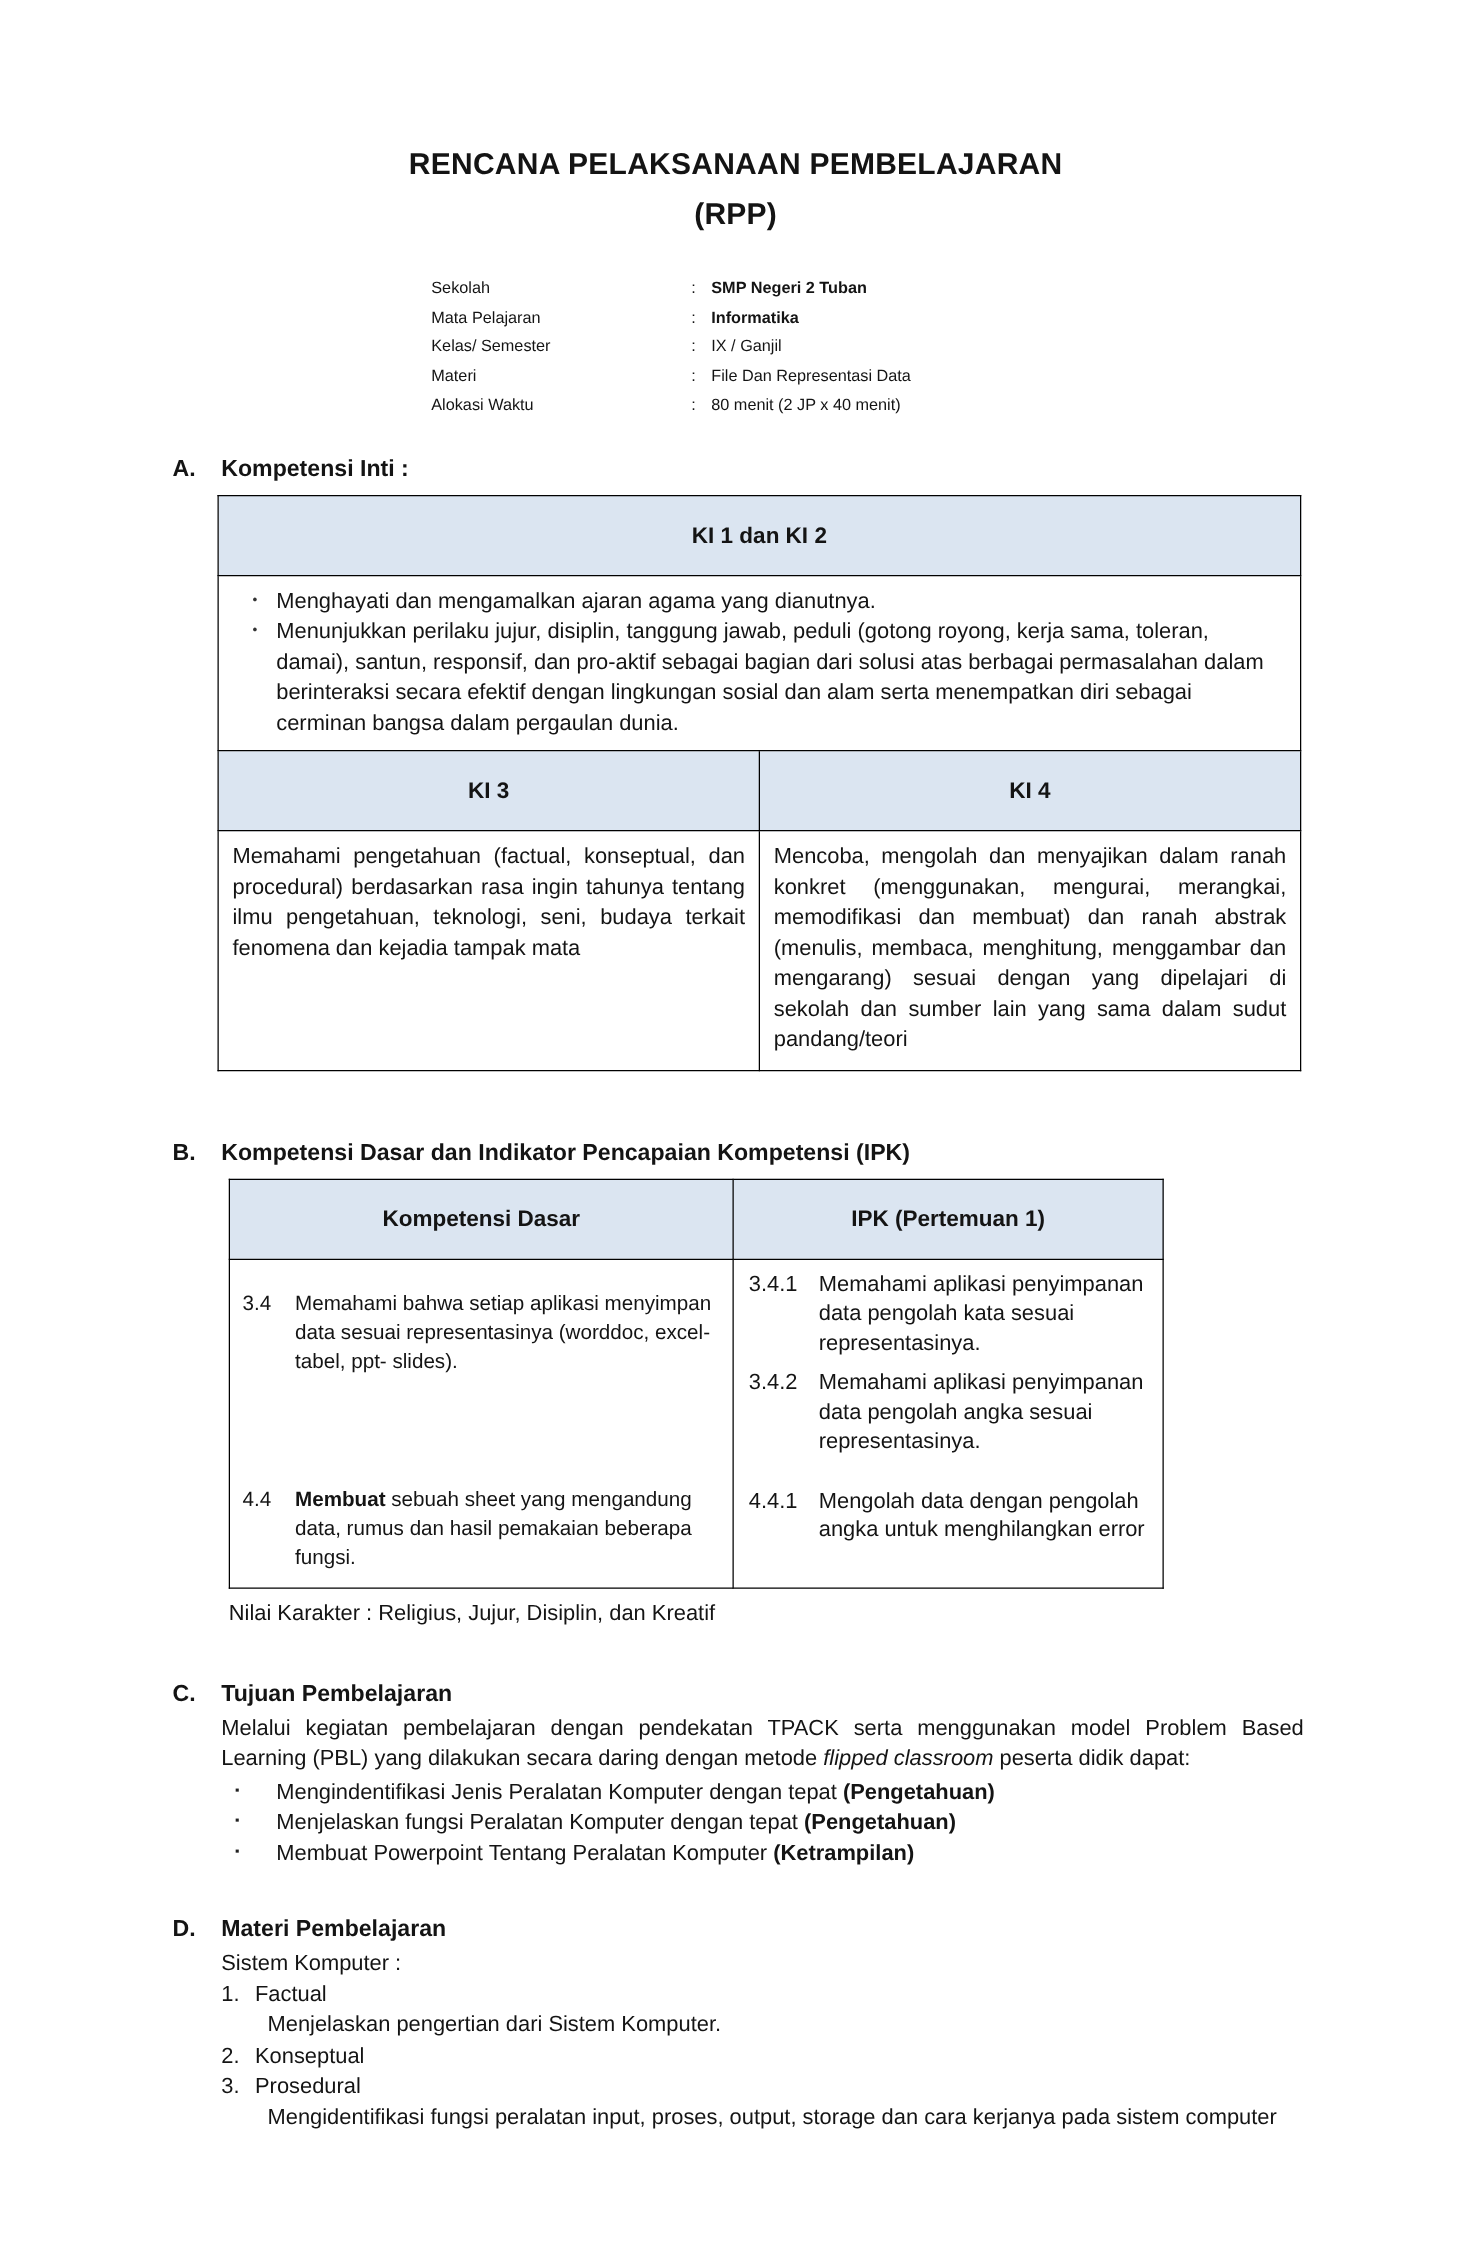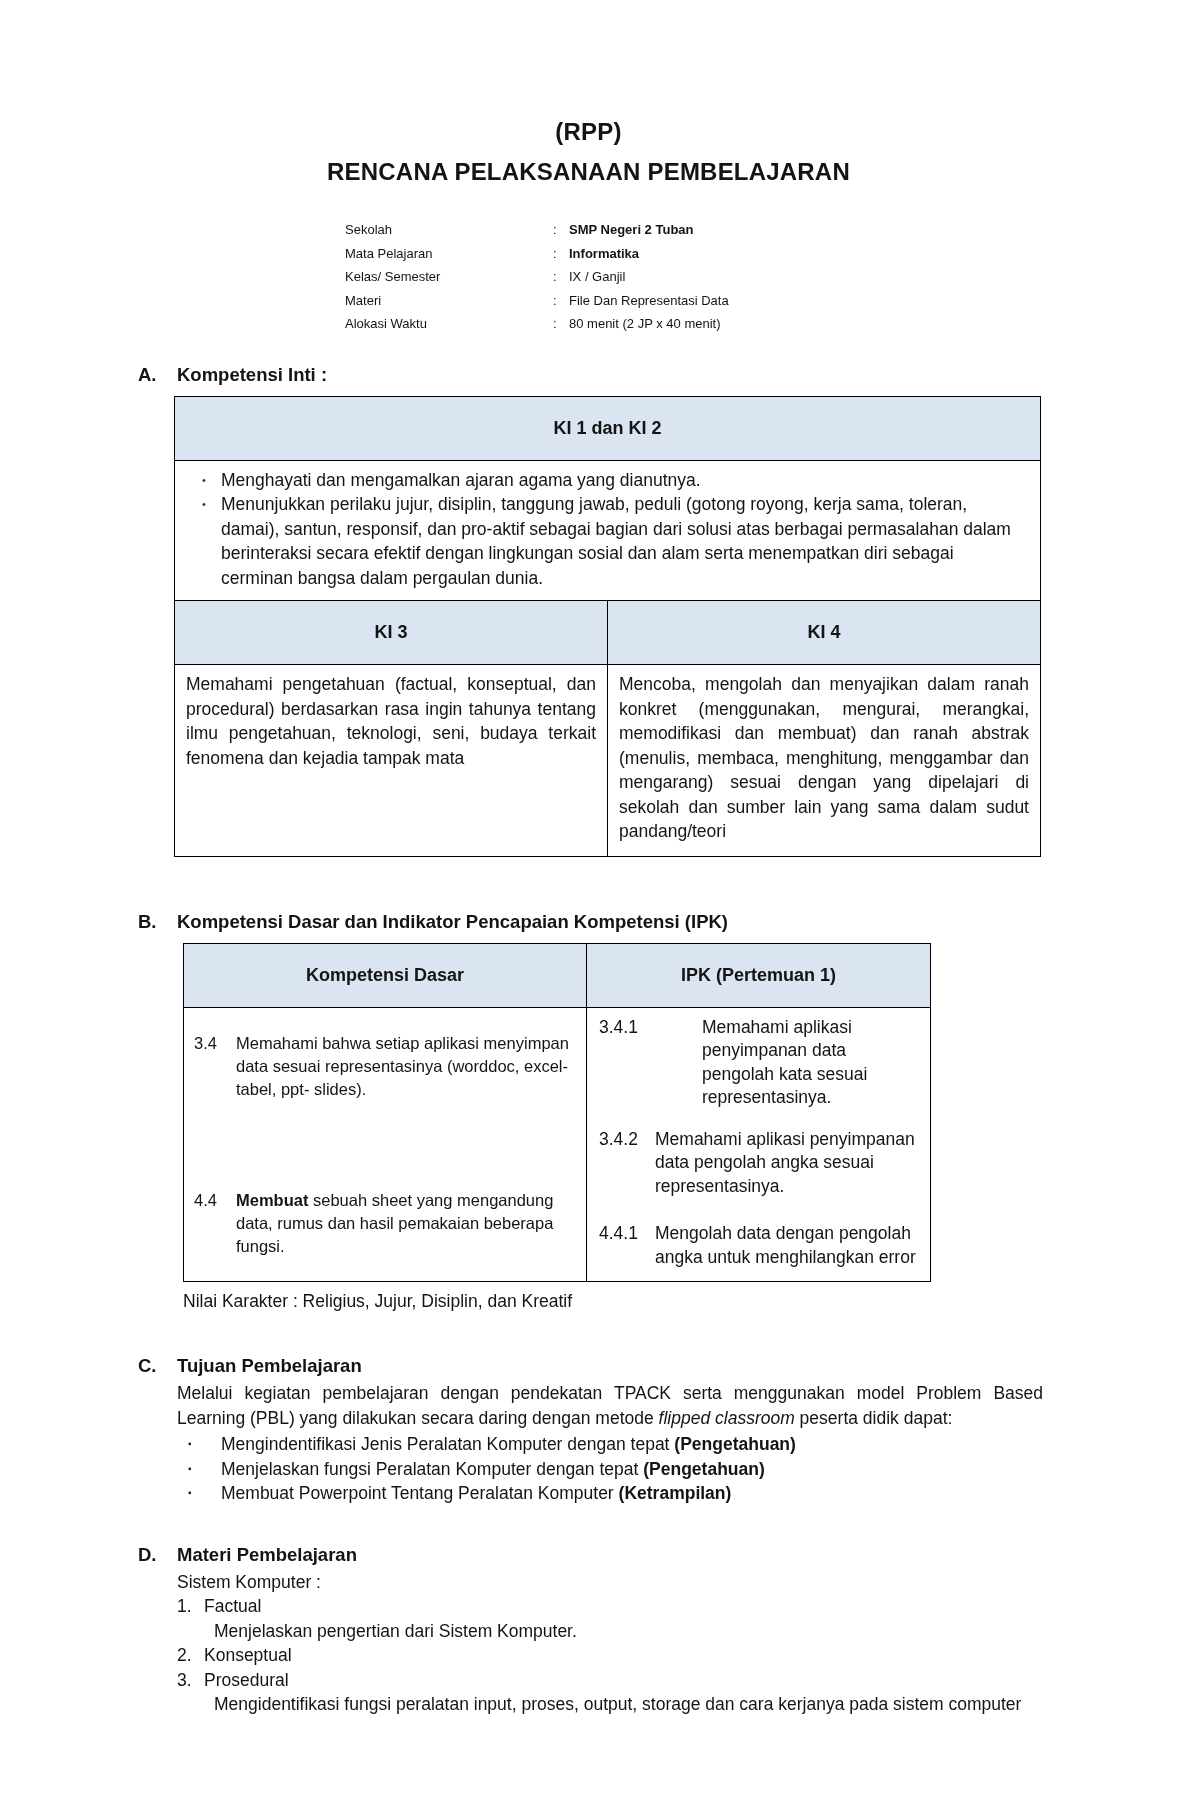--- a/index.html
+++ b/index.html
@@ -40,21 +40,21 @@
              line-height:24.5px; text-align:justify; }
 
   .col-kd  { width:403px; }
   .cell-kd  { padding:24px 8px 12px 10px; font-size:16.5px; line-height:23px; }
   .cell-ipk { padding:8px 8px 12px 12px; font-size:17.5px; line-height:23.5px; }
   .hang { display:flex; }
   .kd-num  { width:42px; flex:none; }
   .ipk-num { width:56px; flex:none; }
   .hang-text { flex:1; }
   .kd-second  { margin-top:88px; }
-  .ipk-341 { margin-bottom:18px;gap:47px; }
+  .ipk-341 { margin-bottom:8px; }
   .ipk-third  { margin-top:24px; }
   .b { font-weight:bold; }
   .i { font-style:italic; }
 
   .nilai-karakter { margin:7px 0 0 183px; font-size:17.5px; line-height:24px; }
 
   .c-intro { margin:2px 0 0 177px; width:866px; font-size:17.5px;
              line-height:24.5px; text-align:justify; }
   .c-bullets { margin:2px 0 0 188px; font-size:17.5px; line-height:24.5px; }
   .c-bullet-row { display:flex; }
@@ -64,22 +64,22 @@
   .d-item-line { display:flex; }
   .d-num { width:27px; flex:none; }
   .d-desc { margin-left:37px; }
 </style>
 </head>
 <body>
 
 <div class="page">
 
   <div class="title-block">
+    <div>RENCANA PELAKSANAAN PEMBELAJARAN</div>
     <div>(RPP)</div>
-    <div>RENCANA PELAKSANAAN PEMBELAJARAN</div>
   </div>
 
   <div class="meta">
     <div class="meta-row">
       <div class="meta-label">Sekolah</div>
       <div class="meta-sep">:</div>
       <div class="meta-value bold">SMP Negeri 2 Tuban</div>
     </div>
     <div class="meta-row">
       <div class="meta-label">Mata Pelajaran</div>

